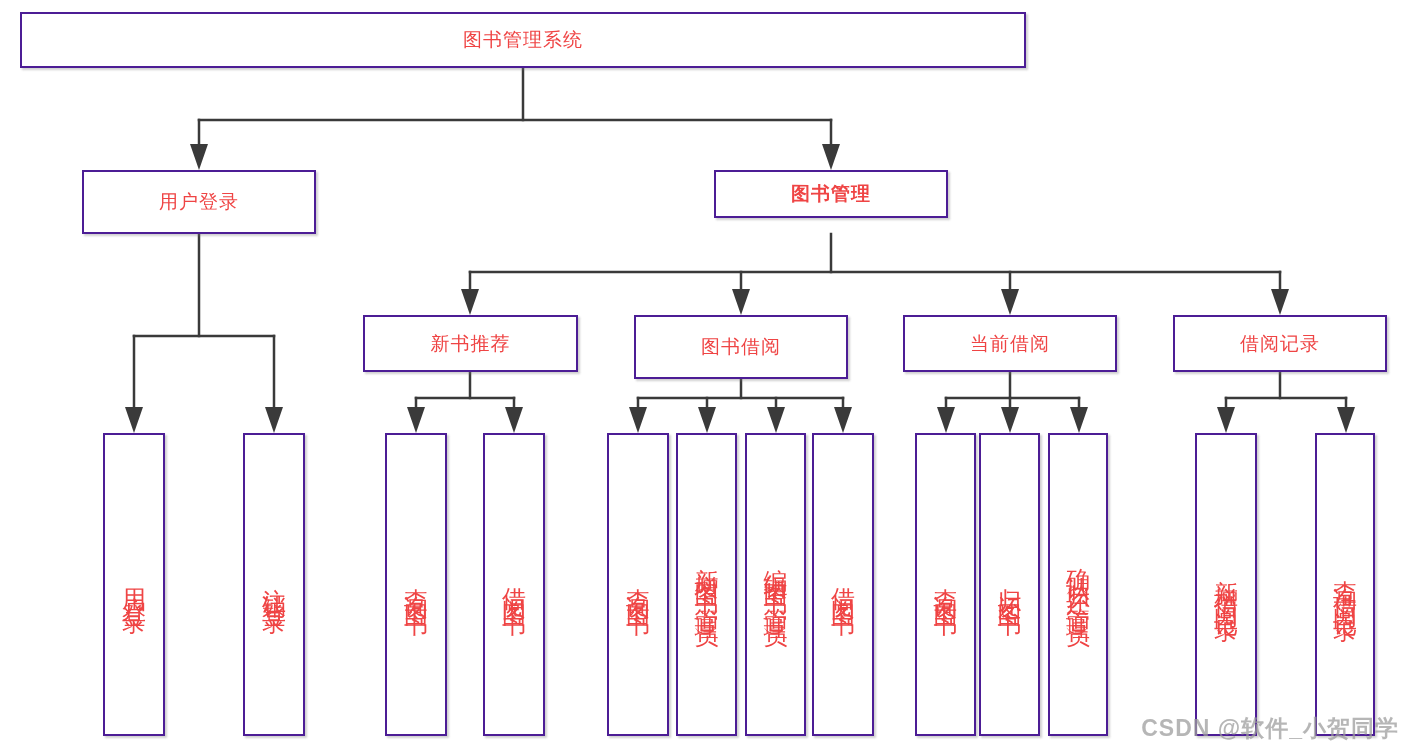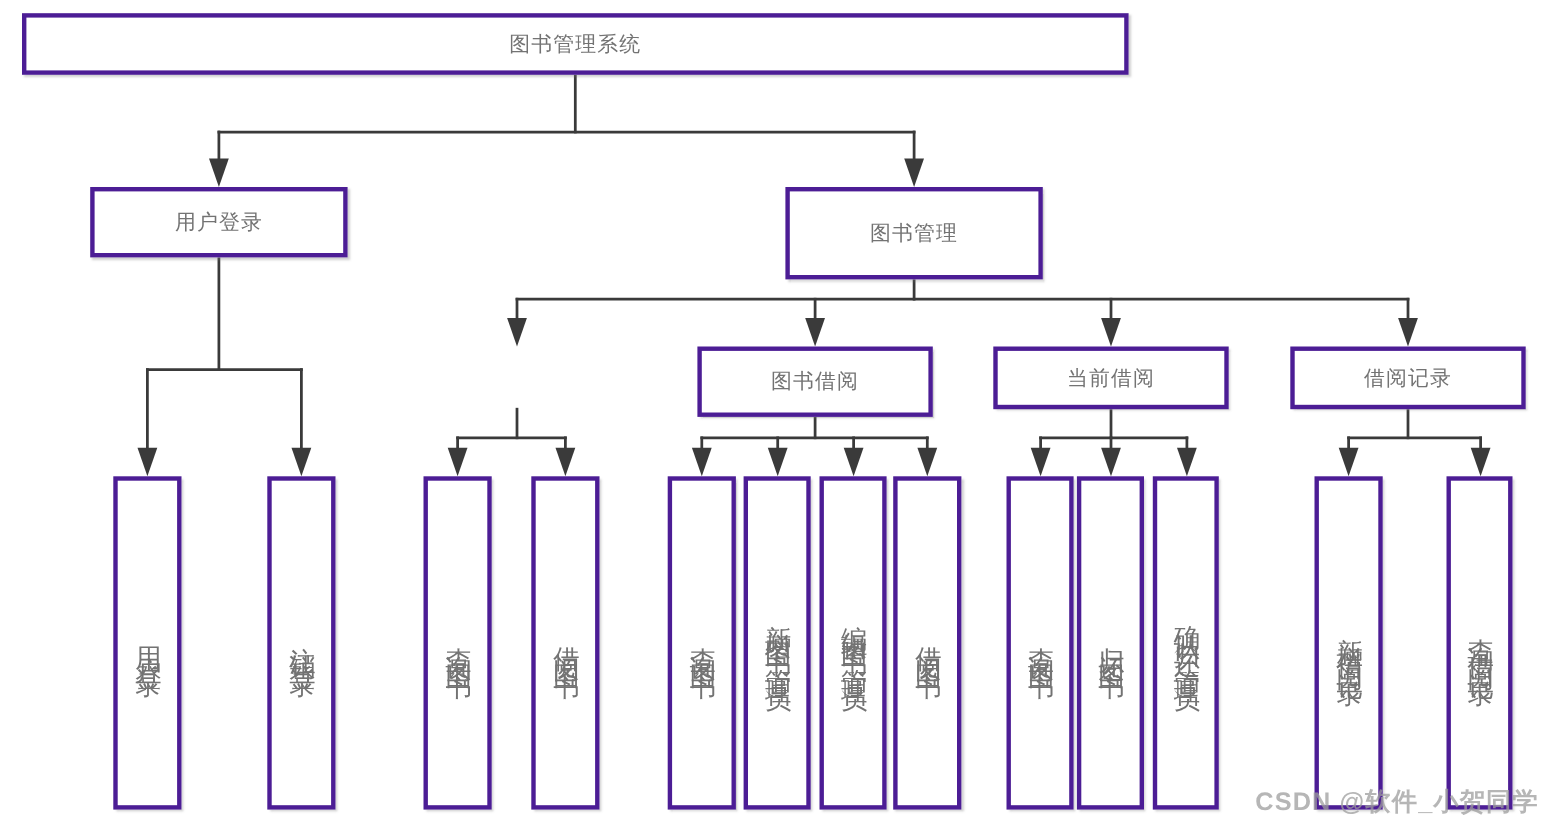--- a/index.html
+++ b/index.html
@@ -13,28 +13,28 @@
   }
   #connectors {
     position: absolute;
     left: 0; top: 0;
     width: 1405px; height: 747px;
     z-index: 1;
   }
   .node {
     position: absolute;
     box-sizing: border-box;
-    border: 4px solid #4c1d95;
+    border: 2px solid #4c1d95;
     background: #ffffff;
     box-shadow: 2px 2px 2px rgba(120,120,120,0.35);
     display: flex;
     align-items: center;
     justify-content: center;
     z-index: 2;
-    color: #737373;
+    color: #ef4444;
   }
   .hbox { font-size: 19px; letter-spacing: 1px; }
   .vbox { font-size: 24px; }
   .vtext {
     writing-mode: vertical-rl;
     text-orientation: mixed;
     letter-spacing: 8px;
     line-height: 1;
     white-space: nowrap;
   }
@@ -120,24 +120,27 @@
     </g>
   </svg>
 
   <div class="node hbox" style="left:20px; top:12px; width:1006px; height:56px;">
     <span>图书管理系统</span>
   </div>
 
   <div class="node hbox" style="left:82px; top:170px; width:234px; height:64px;">
     <span>用户登录</span>
   </div>
-  <div class="node hbox" style="left:714px; top:170px; width:234px; height:84px;">
+  <div class="node hbox" style="left:714px; top:170px; width:234px; height:48px;font-weight:bold;">
     <span>图书管理</span>
   </div>
 
+  <div class="node hbox" style="left:363px; top:315px; width:215px; height:57px;">
+    <span>新书推荐</span>
+  </div>
   <div class="node hbox" style="left:634px; top:315px; width:214px; height:64px;">
     <span>图书借阅</span>
   </div>
   <div class="node hbox" style="left:903px; top:315px; width:214px; height:57px;text-align:center;">
     <span>当前借阅</span>
   </div>
   <div class="node hbox" style="left:1173px; top:315px; width:214px; height:57px;">
     <span>借阅记录</span>
   </div>
 

